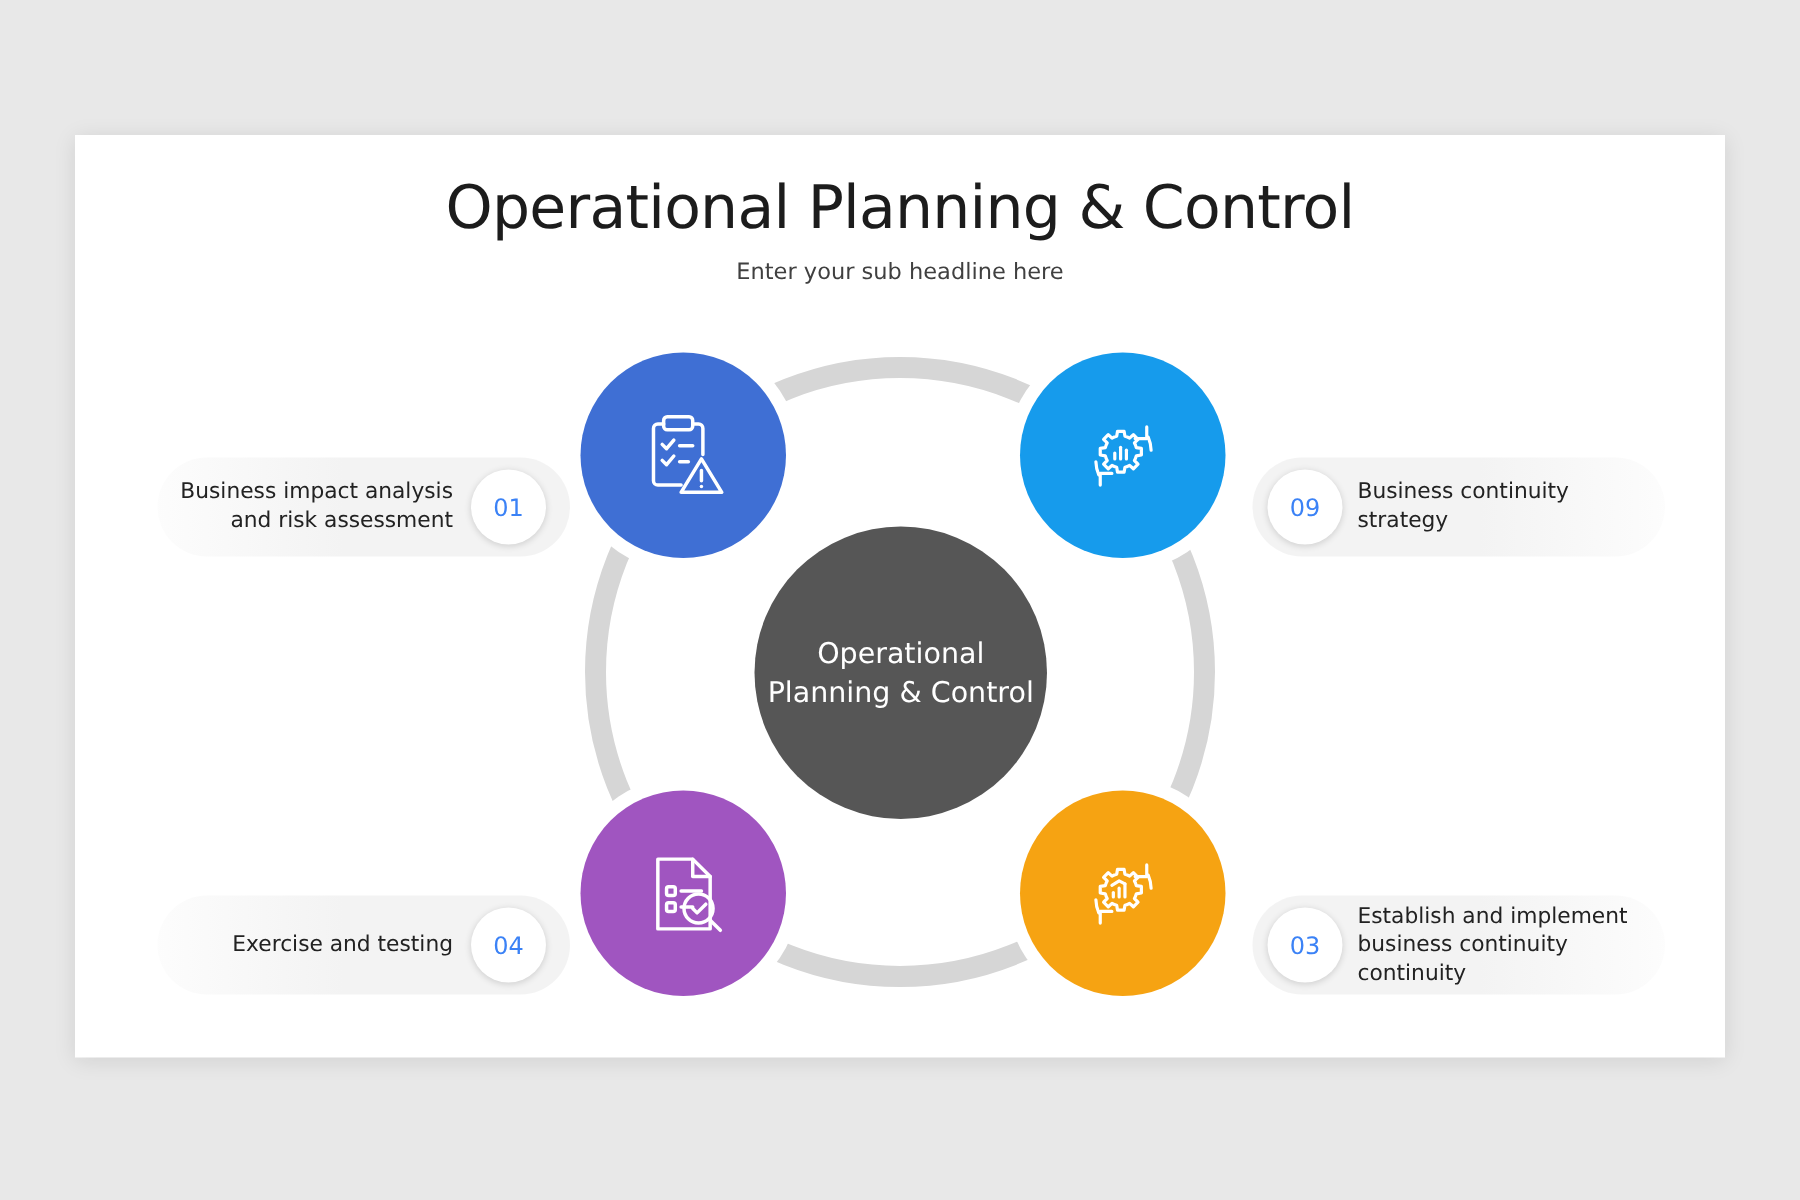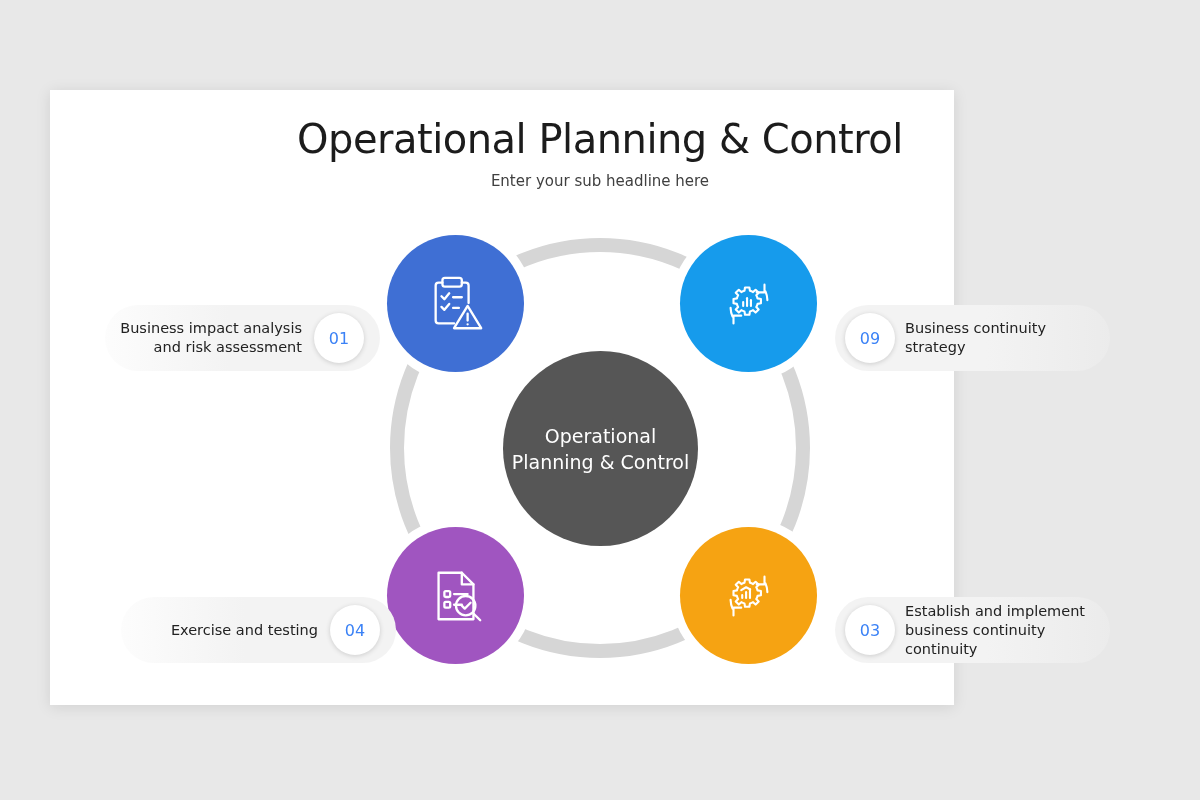--- a/index.html
+++ b/index.html
@@ -10,21 +10,21 @@
     width: 1200px;
     height: 800px;
     background: #e8e8e8;
     font-family: "DejaVu Sans", sans-serif;
     overflow: hidden;
   }
   .slide {
     position: absolute;
     left: 50px;
     top: 90px;
-    width: 904px;
+    width: 1100px;
     height: 615px;
     background: #ffffff;
     box-shadow: 0 2px 14px rgba(0,0,0,0.10);
   }
   .title {
     position: absolute;
     top: 26px;
     left: 0;
     width: 1100px;
     text-align: center;
@@ -137,21 +137,21 @@
     display: flex;
     align-items: center;
     justify-content: center;
     font-size: 16px;
     color: #3b82f6;
   }
   .pill.left .num { margin-left: 12px; margin-right: 8px; }
   .pill.right .num { margin-left: 10px; margin-right: 10px; }
 
   .pill-1 { left: 55px;  top: 215px; }
-  .pill-4 { left: 71px;  top: 507px; }
+  .pill-4 { left: 55px;  top: 507px; }
   .pill-2 { left: 785px; top: 215px; }
   .pill-3 { left: 785px; top: 507px; }
 </style>
 </head>
 <body>
 
 <div class="slide">
 
   <div class="title">Operational Planning &amp; Control</div>
   <div class="subtitle">Enter your sub headline here</div>

